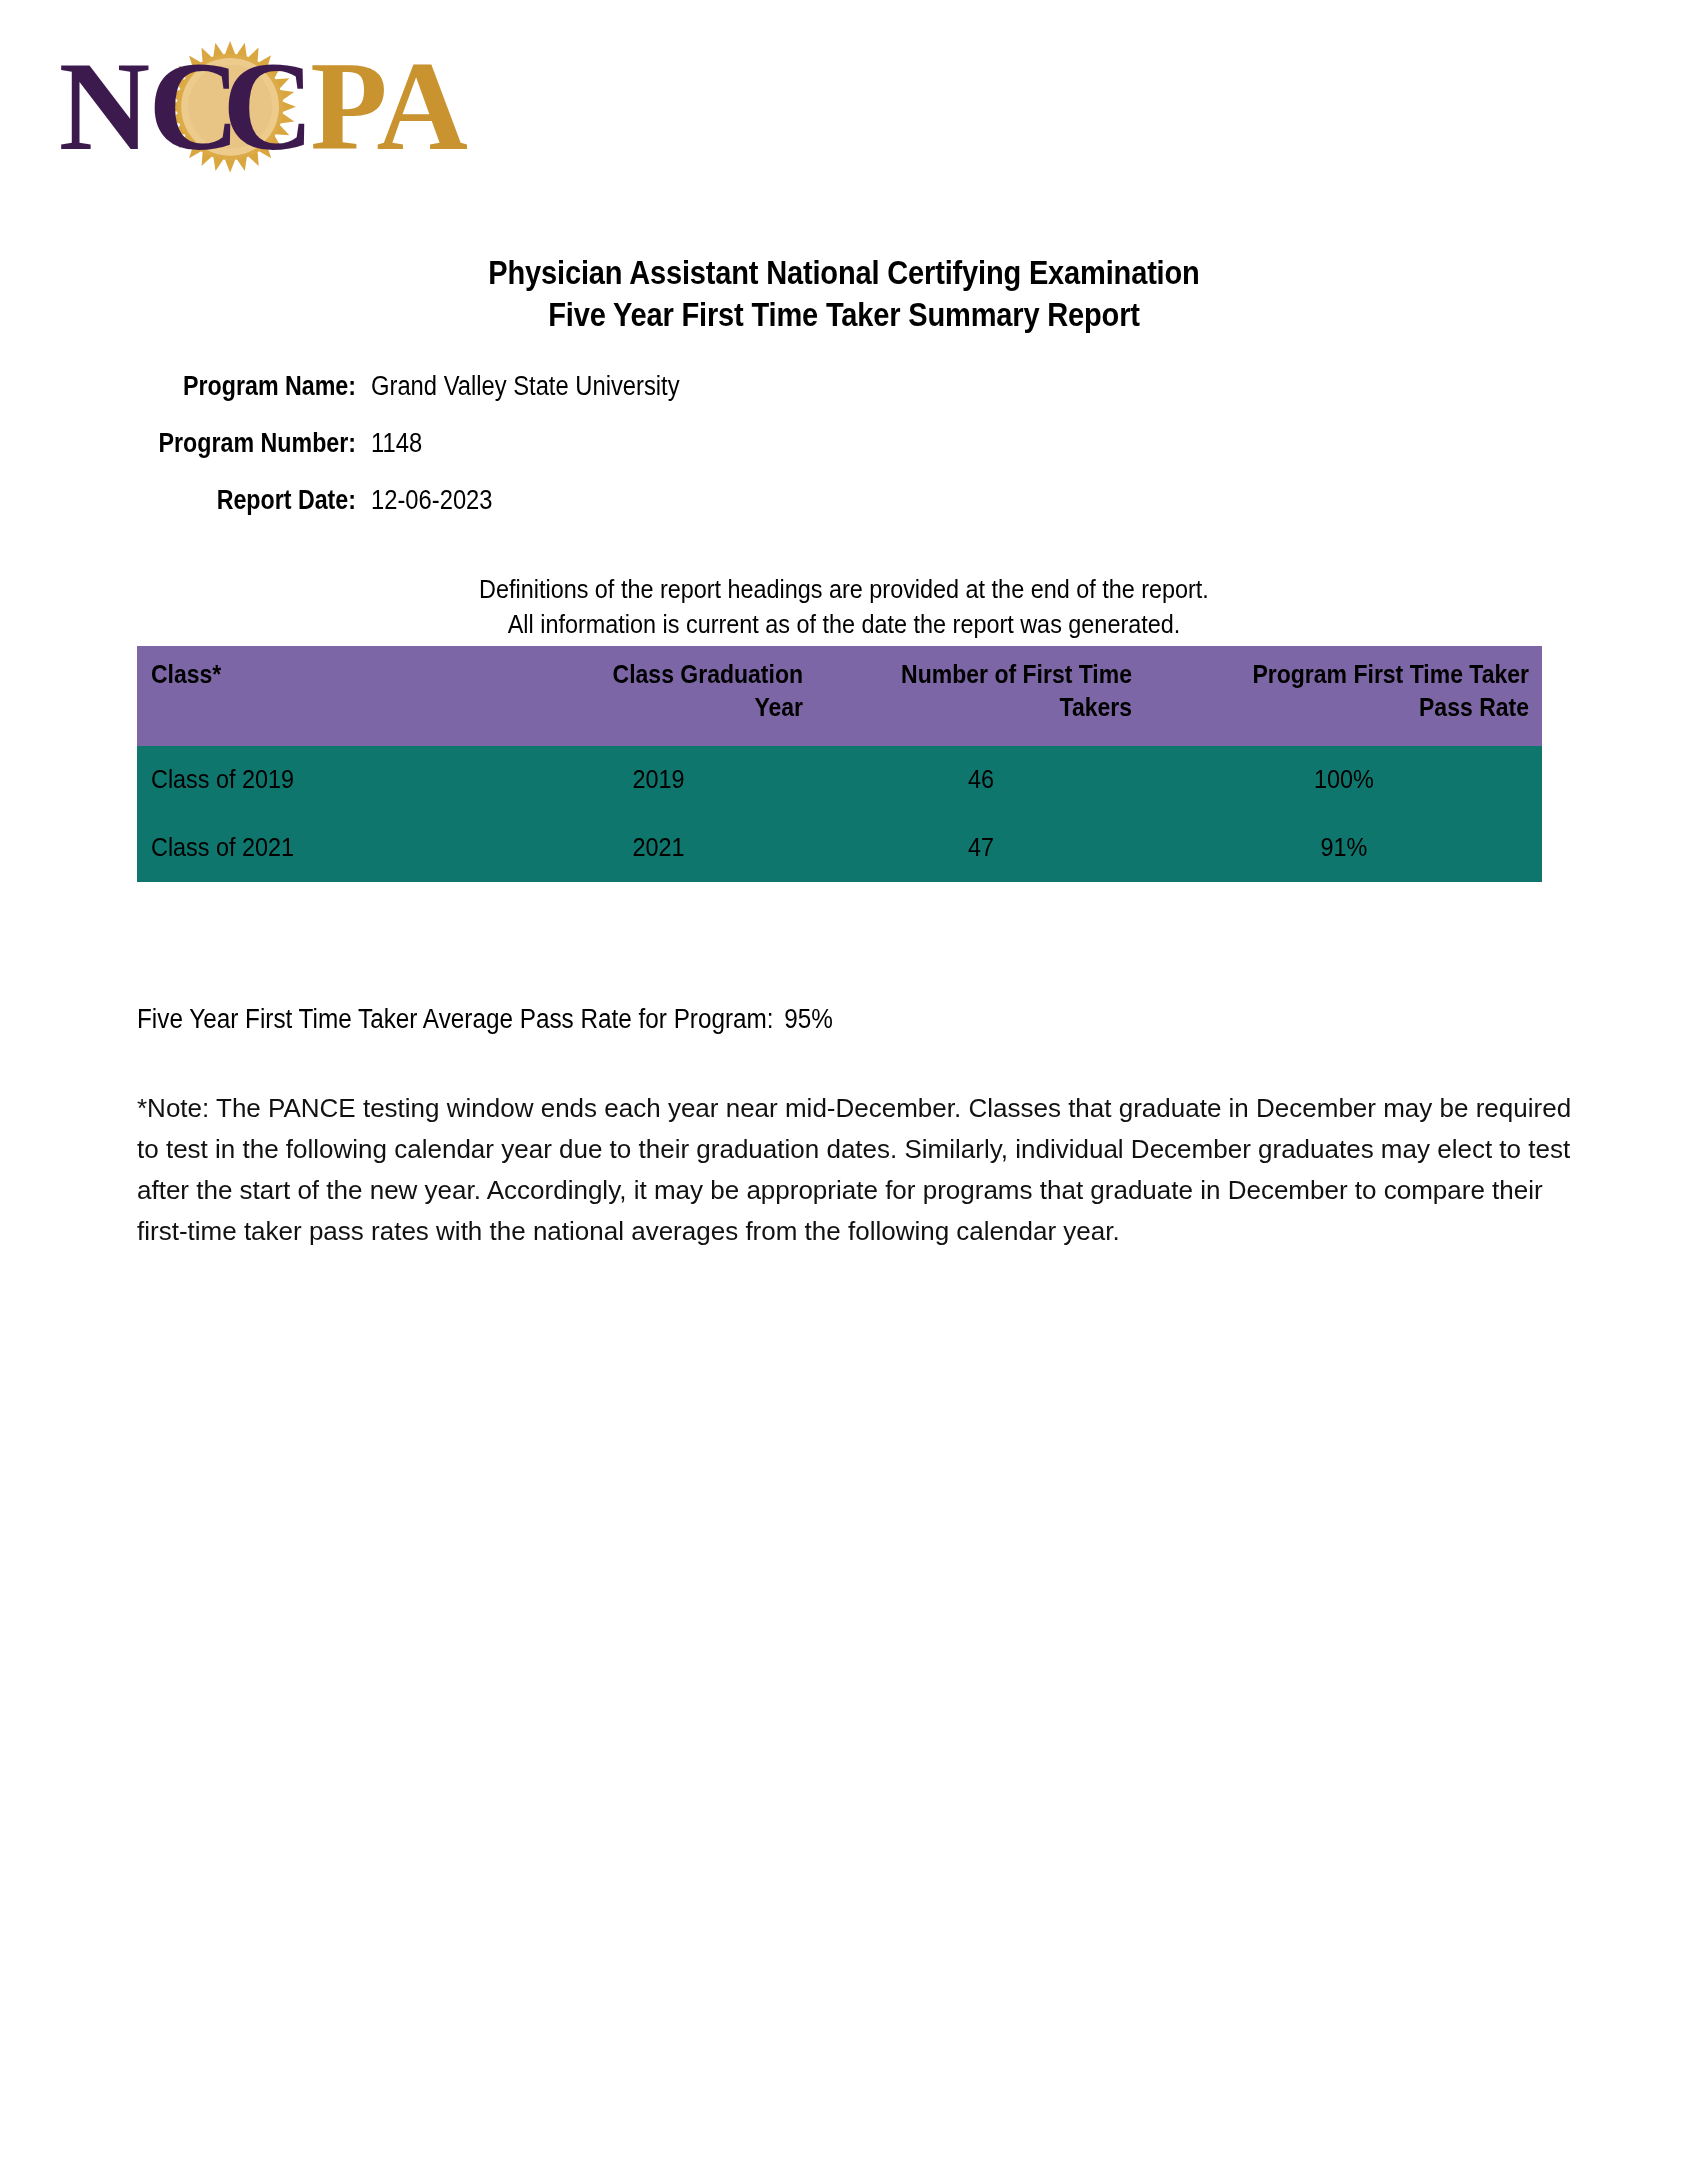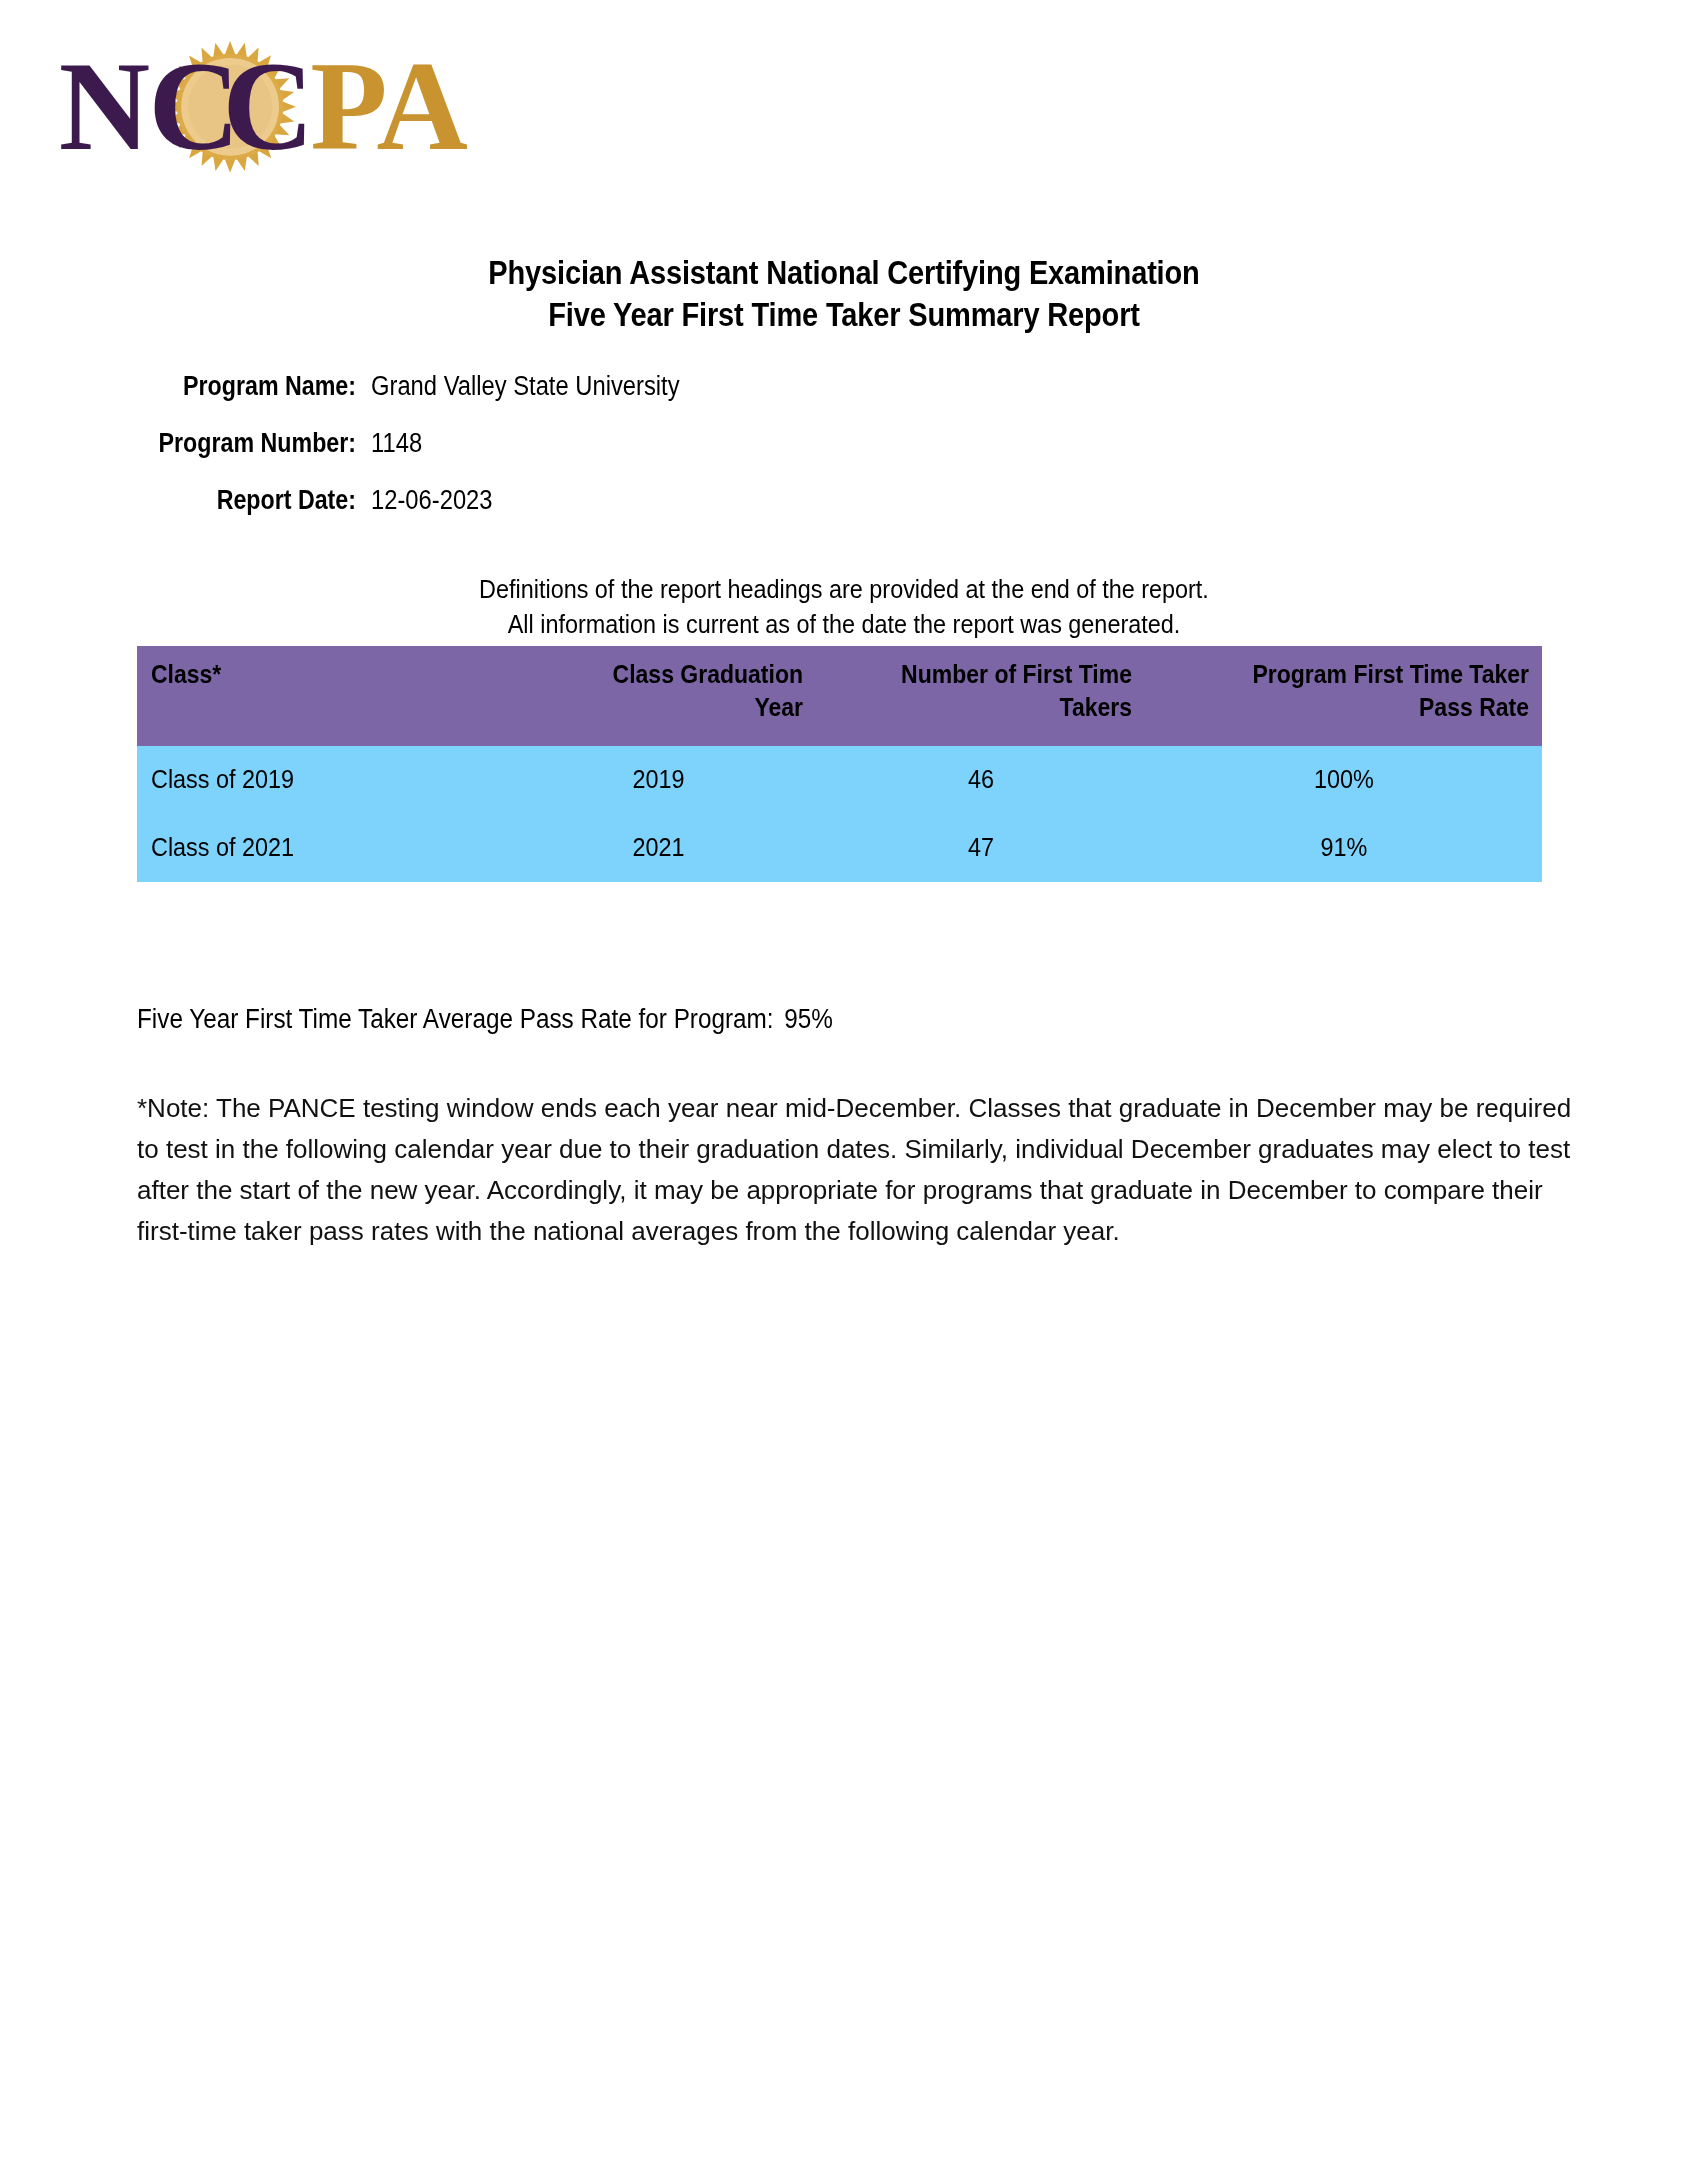--- a/index.html
+++ b/index.html
@@ -177,21 +177,21 @@
 
   .rpt-table tbody tr.shaded td {
     background: #ddd5e8;
     border-top: 3.4px solid #8c7bb0;
     border-bottom: 3.4px solid #8c7bb0;
   }
   .rpt-table tbody tr.shaded:first-child td {
     border-top: none;
   }
   .rpt-table tbody tr.plain td {
-    background: #7dd3fc;
+    background: #0f766e;
   }
 
   
   .avg-line {
     position: absolute;
     left: 137px;
     top: 1004px;
     font-size: 27px;
     white-space: nowrap;
     transform: scaleX(0.90);

